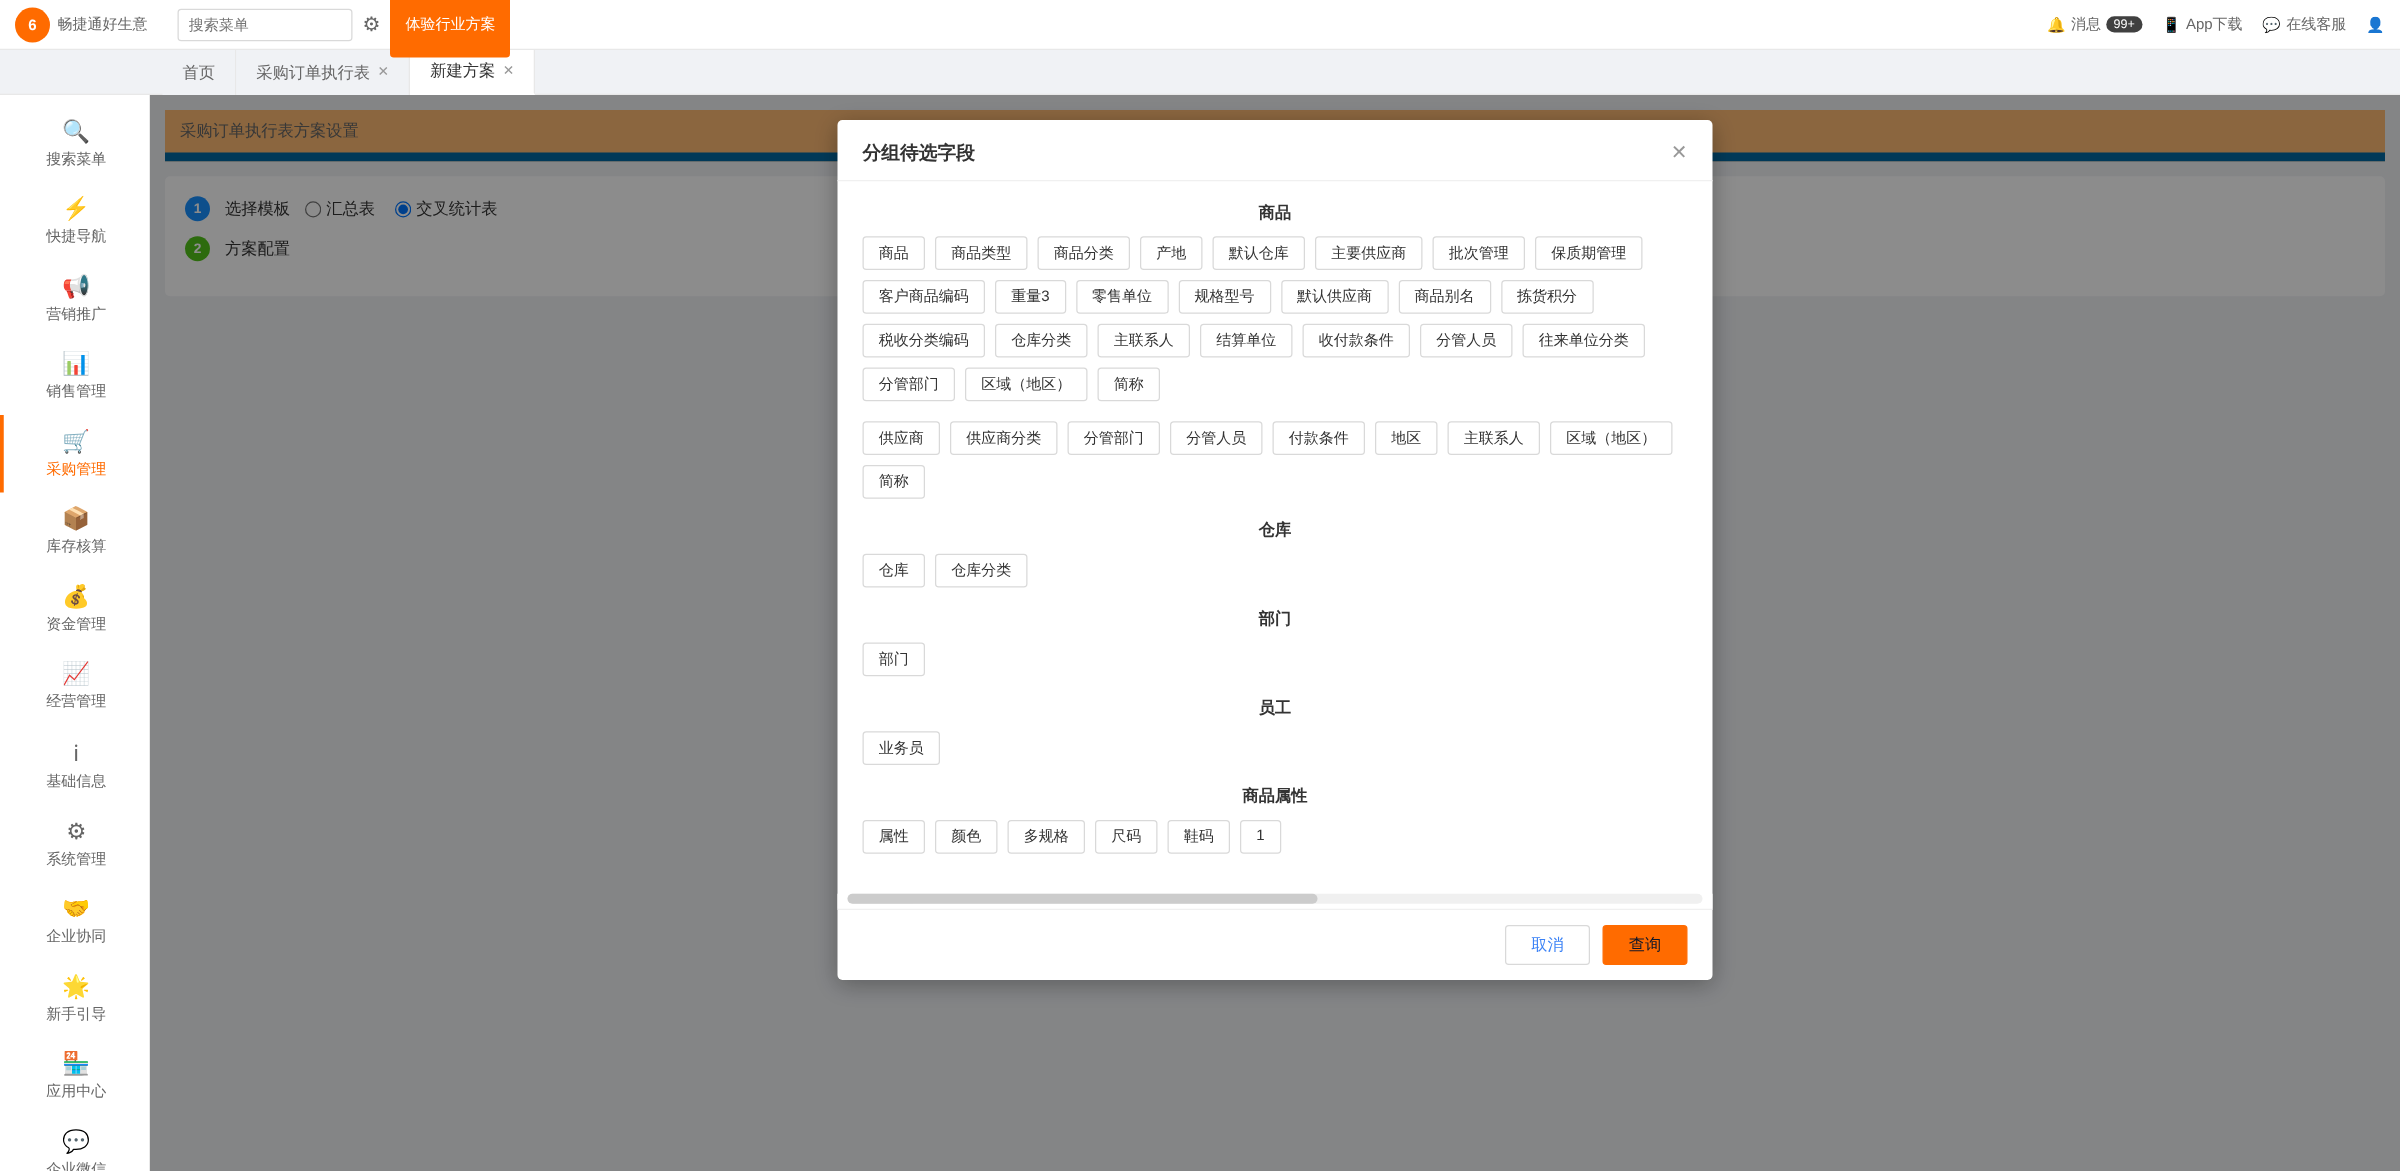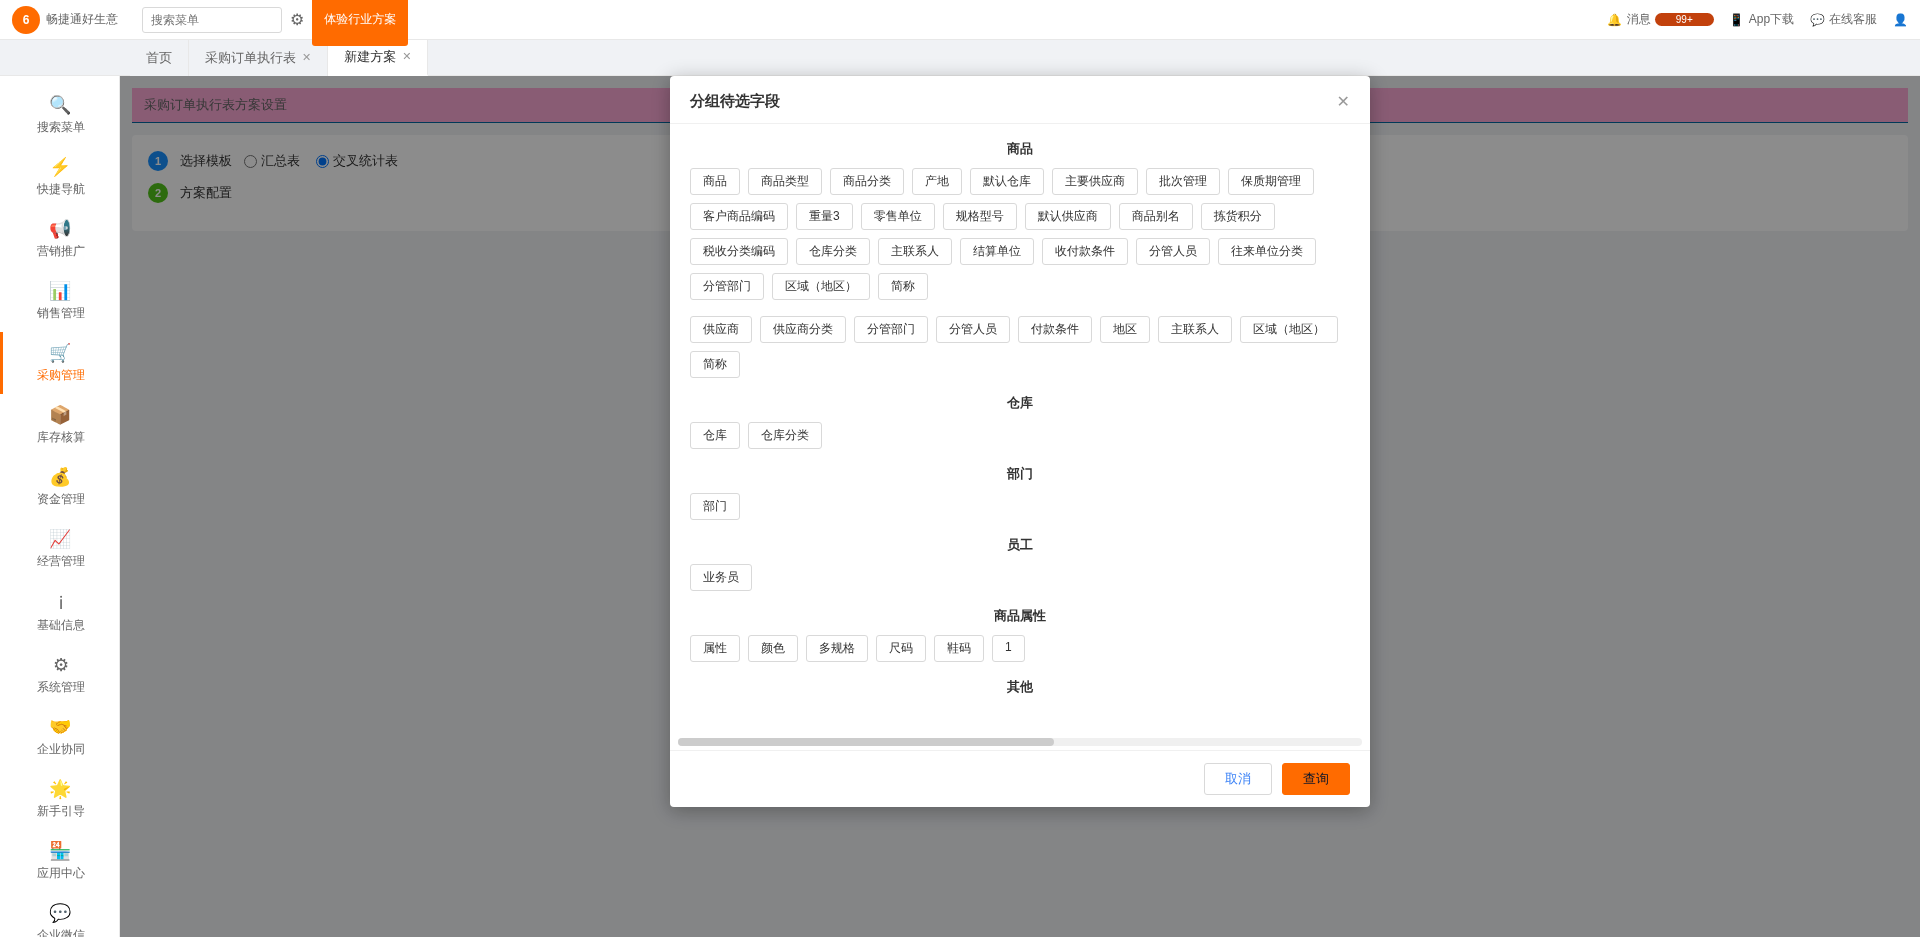--- a/index.html
+++ b/index.html
@@ -55,22 +55,22 @@
     }
     .header-right {
       margin-left: auto;
       display: flex; align-items: center; gap: 16px;
     }
     .header-right-item {
       display: flex; align-items: center; gap: 4px;
       font-size: 12px; color: #666; cursor: pointer;
     }
     .badge {
-      background: #c2410c; color: #fff;
-      border-radius: 8px; padding: 1px 21px; font-size: 10px;
+      background: #404040; color: #fff;
+      border-radius: 8px; padding: 1px 6px; font-size: 10px;
     }
 
     
     .tab-bar {
       height: 36px;
       background: #f0f2f5;
       display: flex;
       align-items: center;
       padding: 0 0 0 130px;
       position: fixed;
@@ -131,20 +131,21 @@
       position: relative;
     }
 
     
     .modal-overlay {
       position: fixed;
       top: 76px; left: 120px; right: 0; bottom: 0;
       background: rgba(0,0,0,0.45);
       z-index: 200;
       display: flex; align-items: flex-start; justify-content: center;
+      padding-top: 20px;
     }
 
     
     .modal {
       background: #fff;
       border-radius: 4px;
       width: 700px;
       max-height: calc(100vh - 120px);
       display: flex; flex-direction: column;
       box-shadow: 0 4px 20px rgba(0,0,0,0.3);
@@ -201,23 +202,23 @@
       background: #fff;
       white-space: nowrap;
     }
 
     
     .modal-body::-webkit-scrollbar { width: 6px; }
     .modal-body::-webkit-scrollbar-thumb { background: #ccc; border-radius: 3px; }
 
     
     .page-header-bar {
-      background: #f9a8d4;
+      background: #fdba74;
       padding: 8px 12px;
-      border-bottom: 1px solid #0369a1;
+      border-bottom: 7px solid #0369a1;
       font-size: 13px; color: #666;
       margin-bottom: 12px;
     }
     .plan-config {
       background: #fff;
       padding: 16px;
       border-radius: 4px;
     }
     .step-row {
       display: flex; align-items: center; gap: 12px;
@@ -451,25 +452,20 @@
           <div class="field-tags">
             <div class="field-tag">属性</div>
             <div class="field-tag">颜色</div>
             <div class="field-tag">多规格</div>
             <div class="field-tag">尺码</div>
             <div class="field-tag">鞋码</div>
             <div class="field-tag">1</div>
           </div>
         </div>
 
-        <div class="field-section">
-          <div class="section-title">其他</div>
-          <div class="field-tags">
-          </div>
-        </div>
 
       </div>
 
       <div style="padding: 0 4px 4px; background:#fff;">
         <div style="height:8px; background:#f0f0f0; border-radius:4px; margin: 0 4px;">
           <div style="width:55%; height:100%; background:#ccc; border-radius:4px;"></div>
         </div>
       </div>
 
       <div class="modal-footer">

